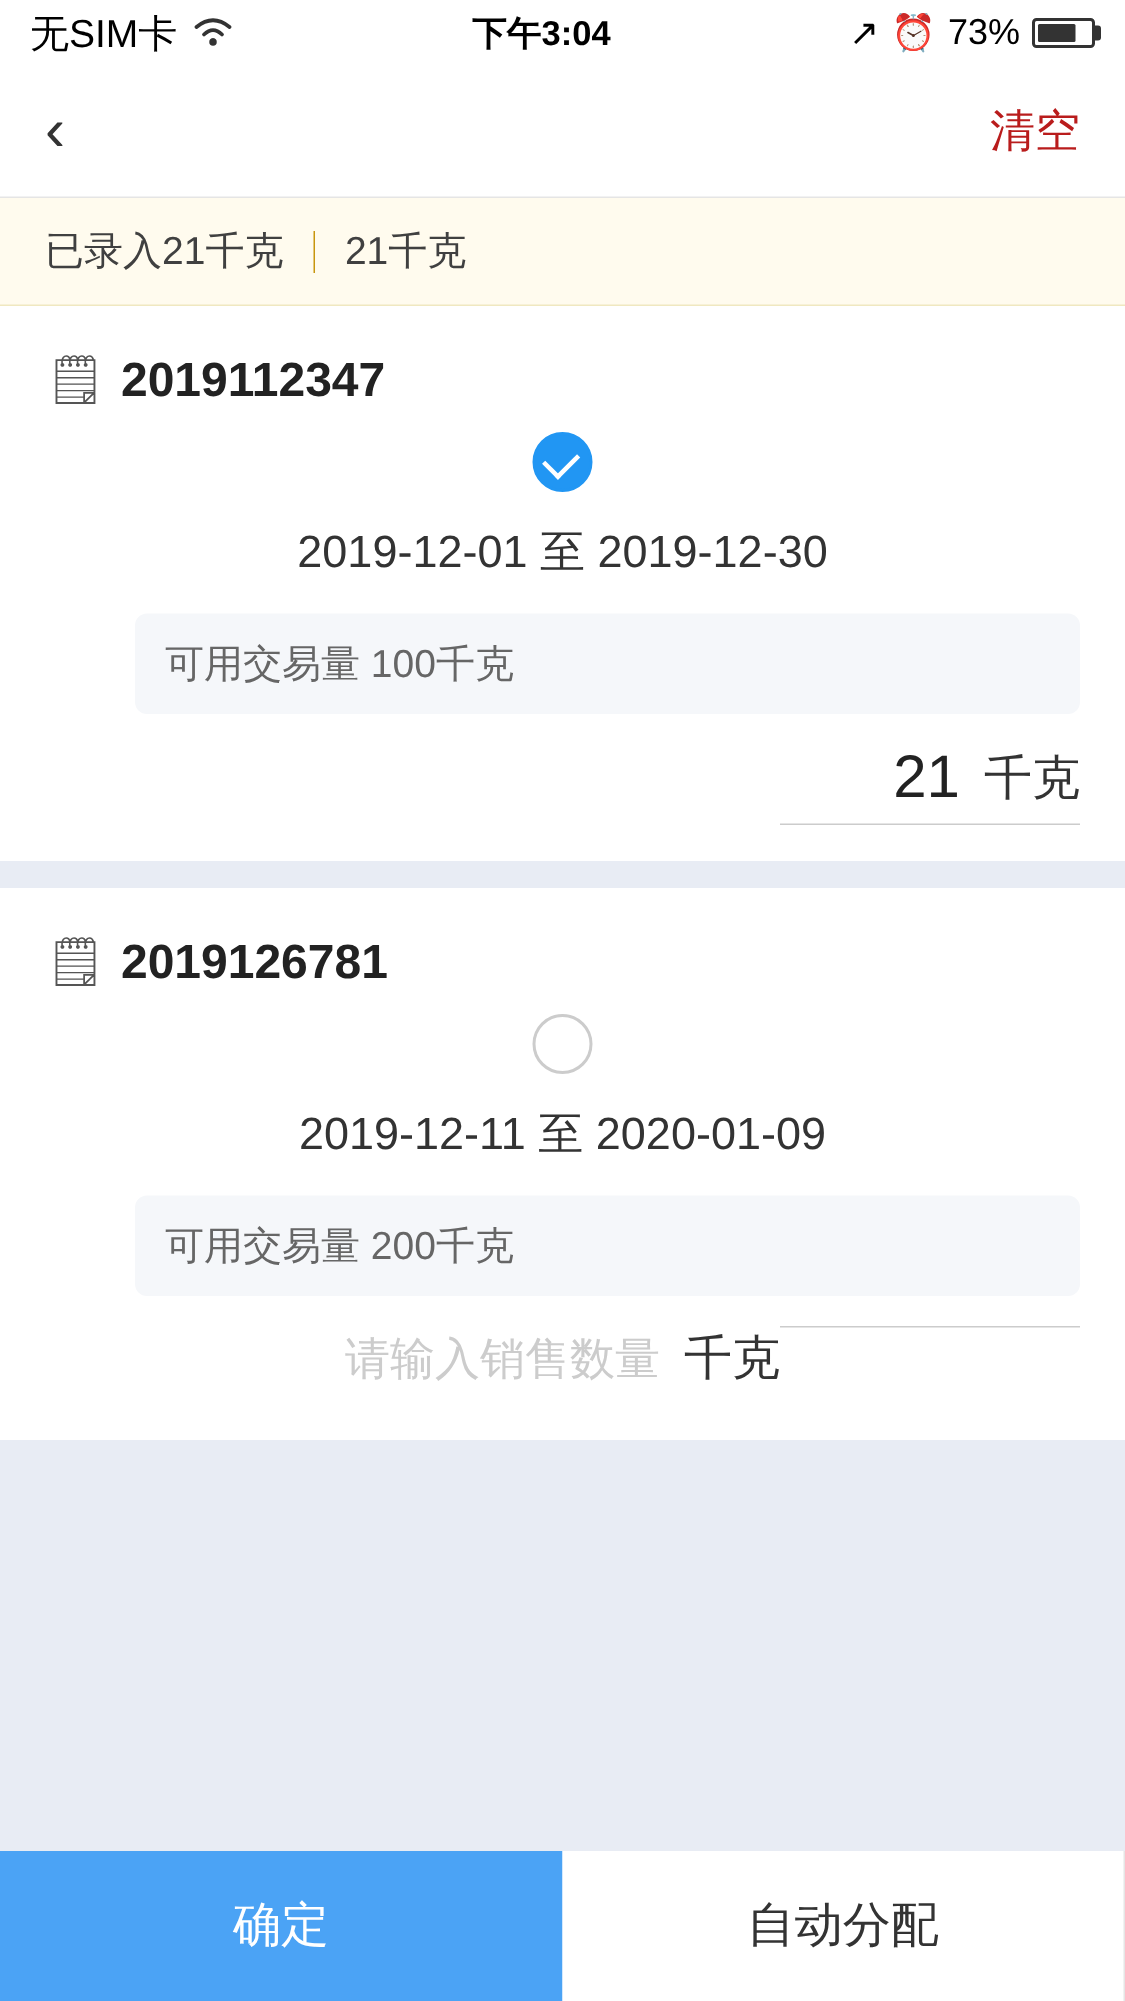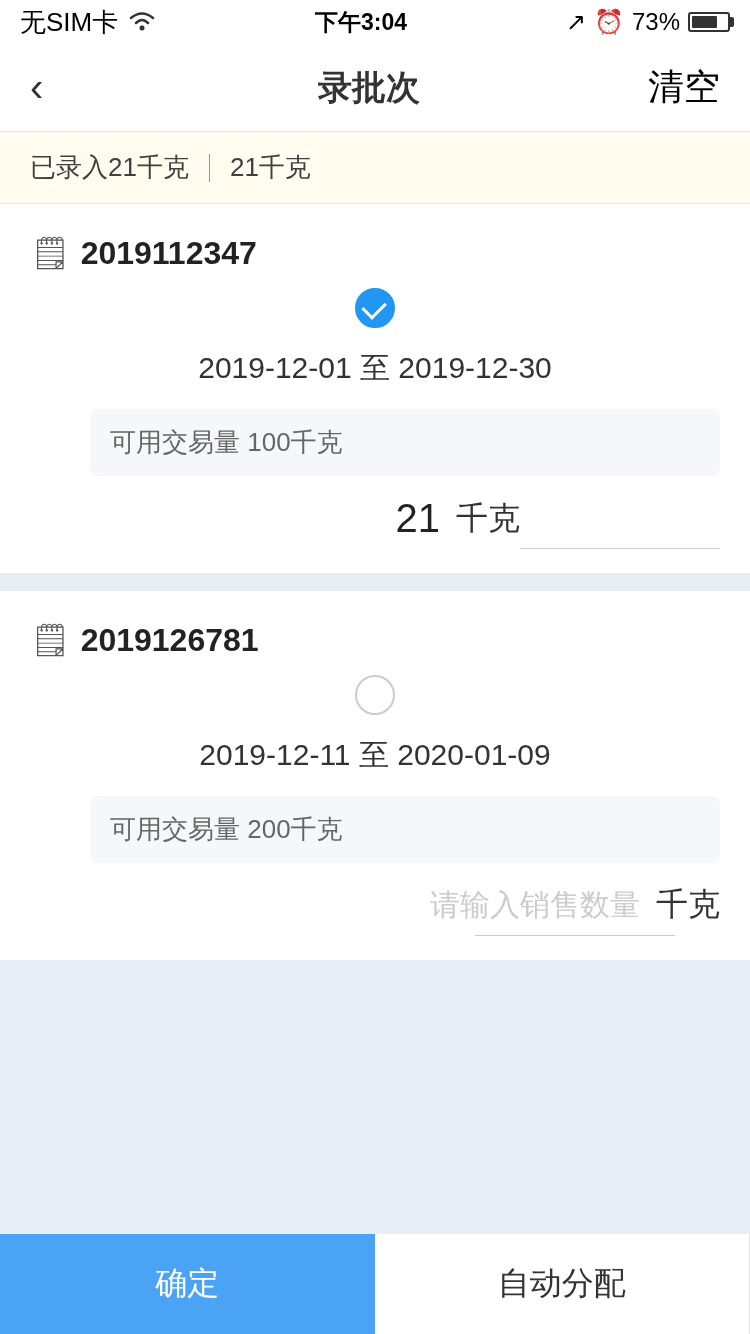--- a/index.html
+++ b/index.html
@@ -82,22 +82,22 @@
       color: #333;
       cursor: pointer;
       width: 60px;
     }
     .nav-title {
       font-size: 34px;
       font-weight: 600;
       color: #333;
     }
     .nav-action {
-      font-size: 36px;
-      color: #000000;
+      font-size: 30px;
+      color: #b91c1c;
       cursor: pointer;
     }
 
     
     .info-bar {
       background: #fffbee;
       padding: 18px 30px;
       display: flex;
       align-items: center;
       gap: 20px;
@@ -240,21 +240,20 @@
     <span>⏰</span>
     <span>73%</span>
     <div class="battery">
       <div class="battery-fill"></div>
     </div>
   </div>
 </div>
 
 <div class="nav-bar">
   <span class="nav-back">‹</span>
-  <span class="nav-title">录批次</span>
   <span class="nav-action">清空</span>
 </div>
 
 <div class="info-bar">
   <span class="info-text">已录入21千克</span>
   <div class="info-divider"></div>
   <span class="info-text">21千克</span>
 </div>
 
 <div class="card">
@@ -263,21 +262,21 @@
     <span class="card-id">2019112347</span>
   </div>
   <div class="card-row">
     <div class="radio-circle checked"></div>
     <span class="date-range">2019-12-01 至 2019-12-30</span>
   </div>
   <div class="availability-box">可用交易量 100千克</div>
 </div>
 
 <div style="background:#fff; padding: 20px 30px 24px; display:flex; justify-content:flex-end; align-items:center; gap:16px; position:relative;">
-  <div style="position:relative; display:flex; flex-direction:row; align-items:flex-end;">
+  <div style="position:relative; display:flex; flex-direction:column; align-items:flex-end;">
     <div style="display:flex; align-items:center; gap:16px; padding-bottom:8px;">
       <span style="font-size:40px; font-weight:500; color:#222;">21</span>
       <span style="font-size:32px; color:#333;">千克</span>
     </div>
     <div style="width:200px; height:1px; background:#ccc;"></div>
   </div>
 </div>
 
 <div class="section-divider"></div>
 
@@ -287,21 +286,21 @@
     <span class="card-id">2019126781</span>
   </div>
   <div class="card-row">
     <div class="radio-circle"></div>
     <span class="date-range">2019-12-11 至 2020-01-09</span>
   </div>
   <div class="availability-box">可用交易量 200千克</div>
 </div>
 
 <div style="background:#fff; padding: 20px 30px 24px; display:flex; justify-content:flex-end; align-items:center; gap:16px; position:relative;">
-  <div style="position:relative; display:flex; flex-direction:column; align-items:center;">
+  <div style="position:relative; display:flex; flex-direction:row; align-items:flex-start;">
     <div style="display:flex; align-items:center; gap:16px; padding-bottom:8px;">
       <span style="font-size:30px; color:#ccc;">请输入销售数量</span>
       <span style="font-size:32px; color:#333;">千克</span>
     </div>
     <div style="width:200px; height:1px; background:#ccc;"></div>
   </div>
 </div>
 
 <div class="empty-area" style="min-height: 420px;"></div>
 

